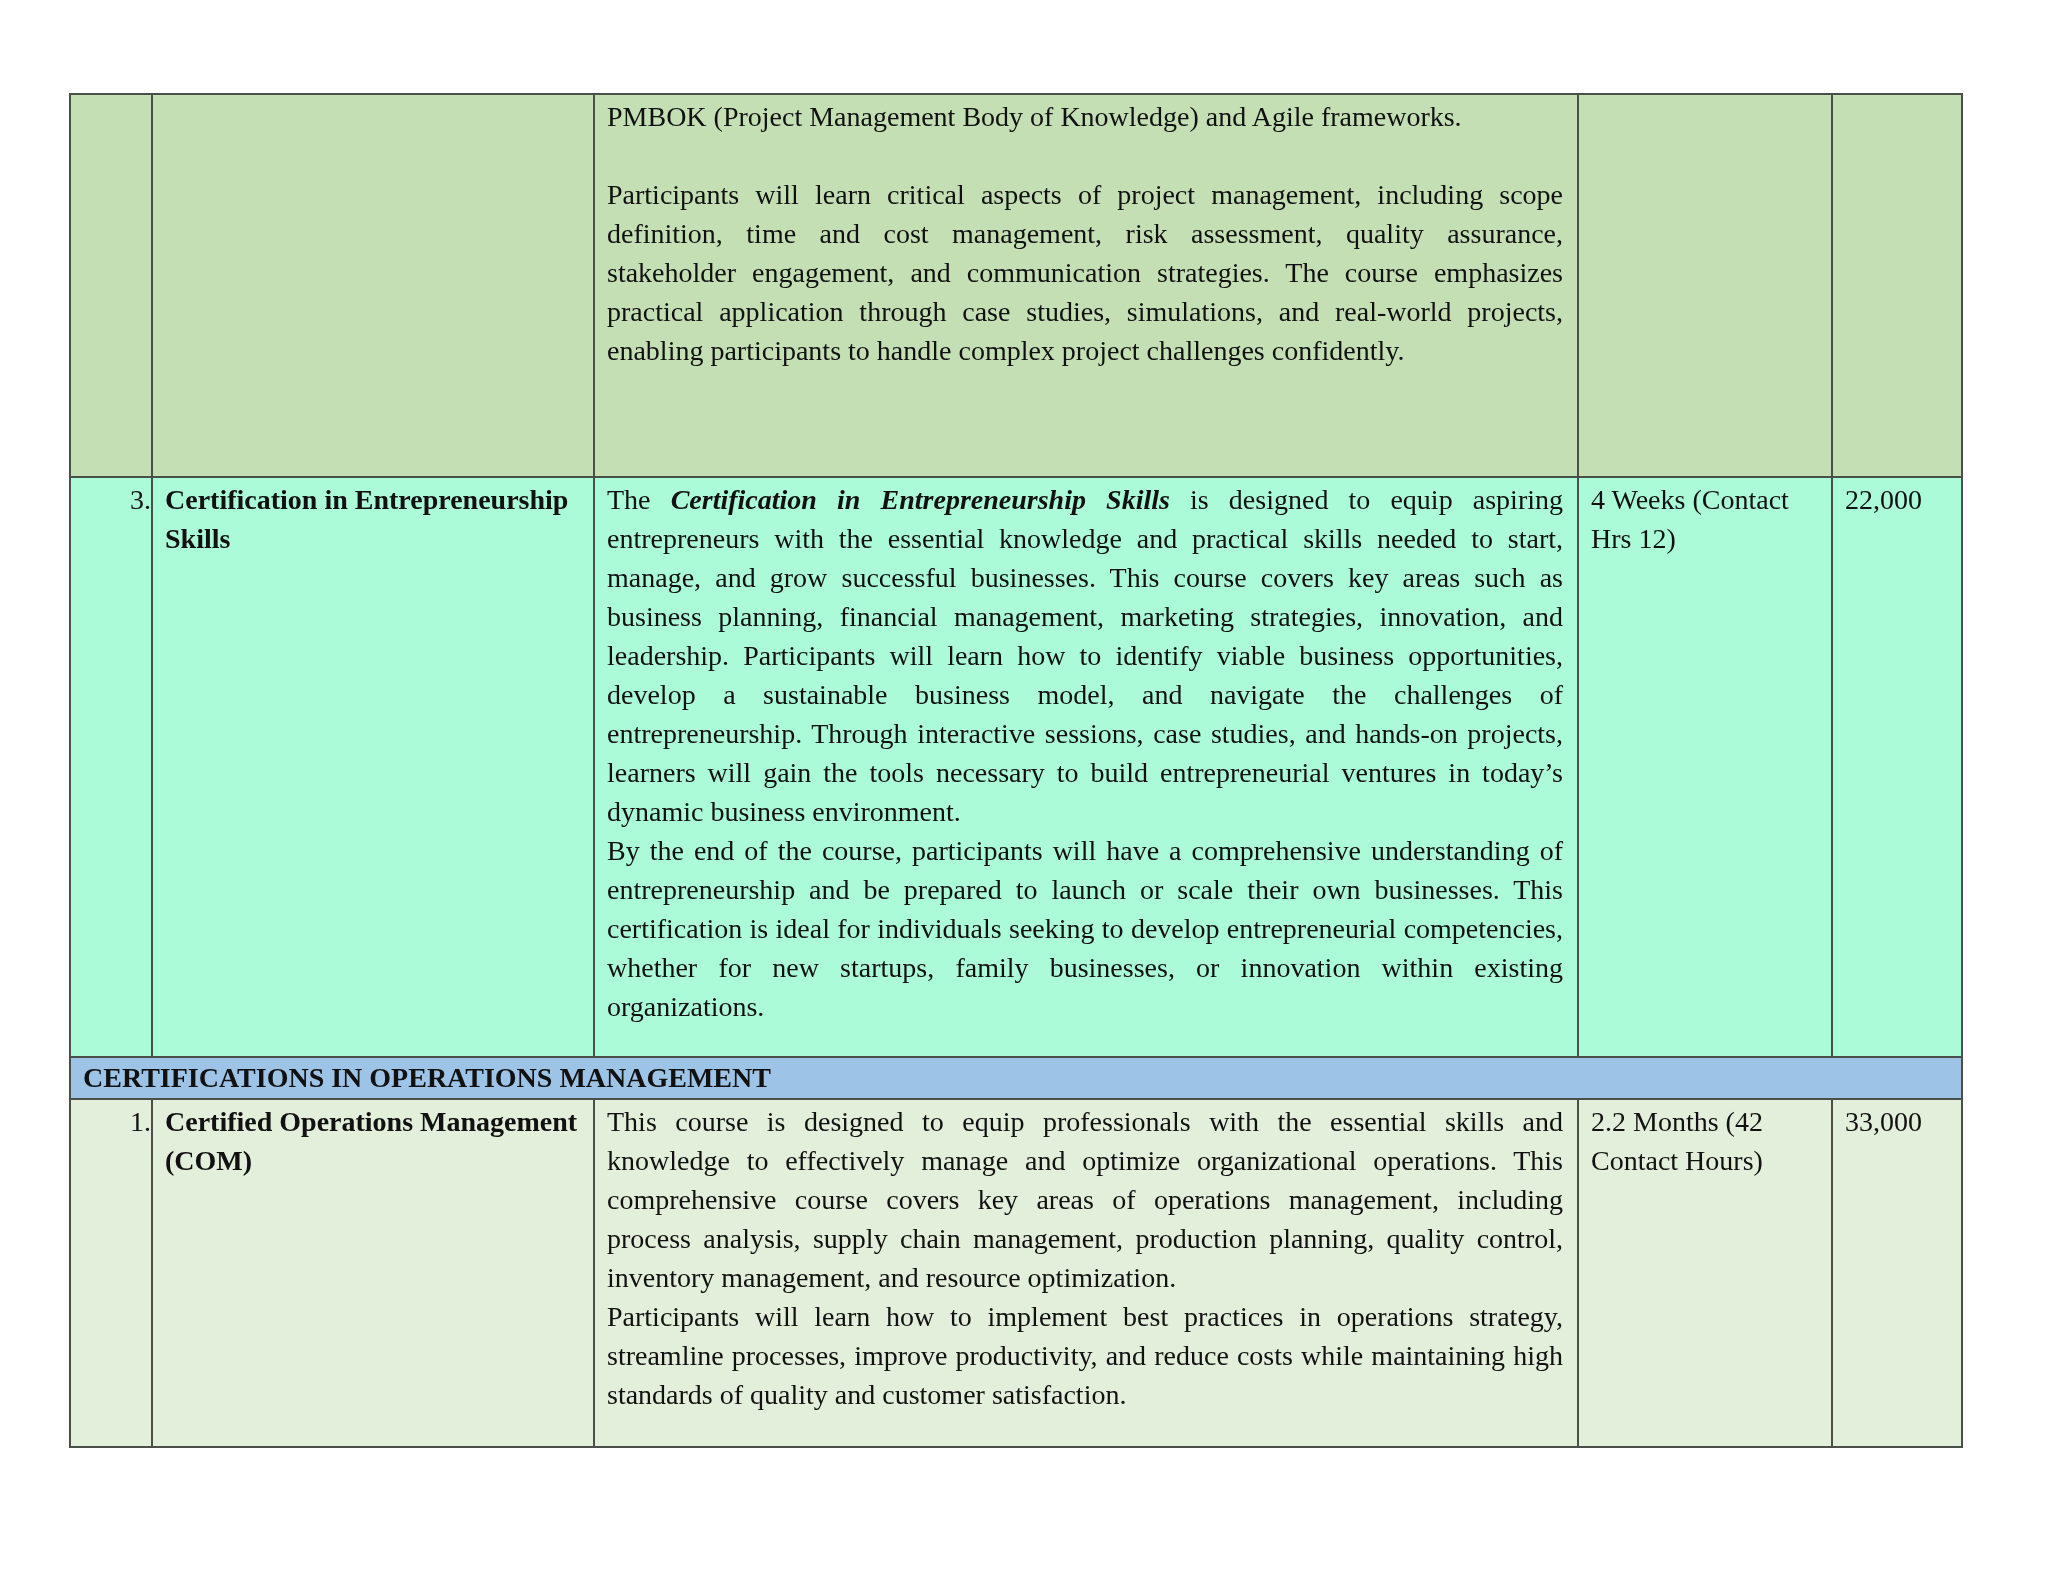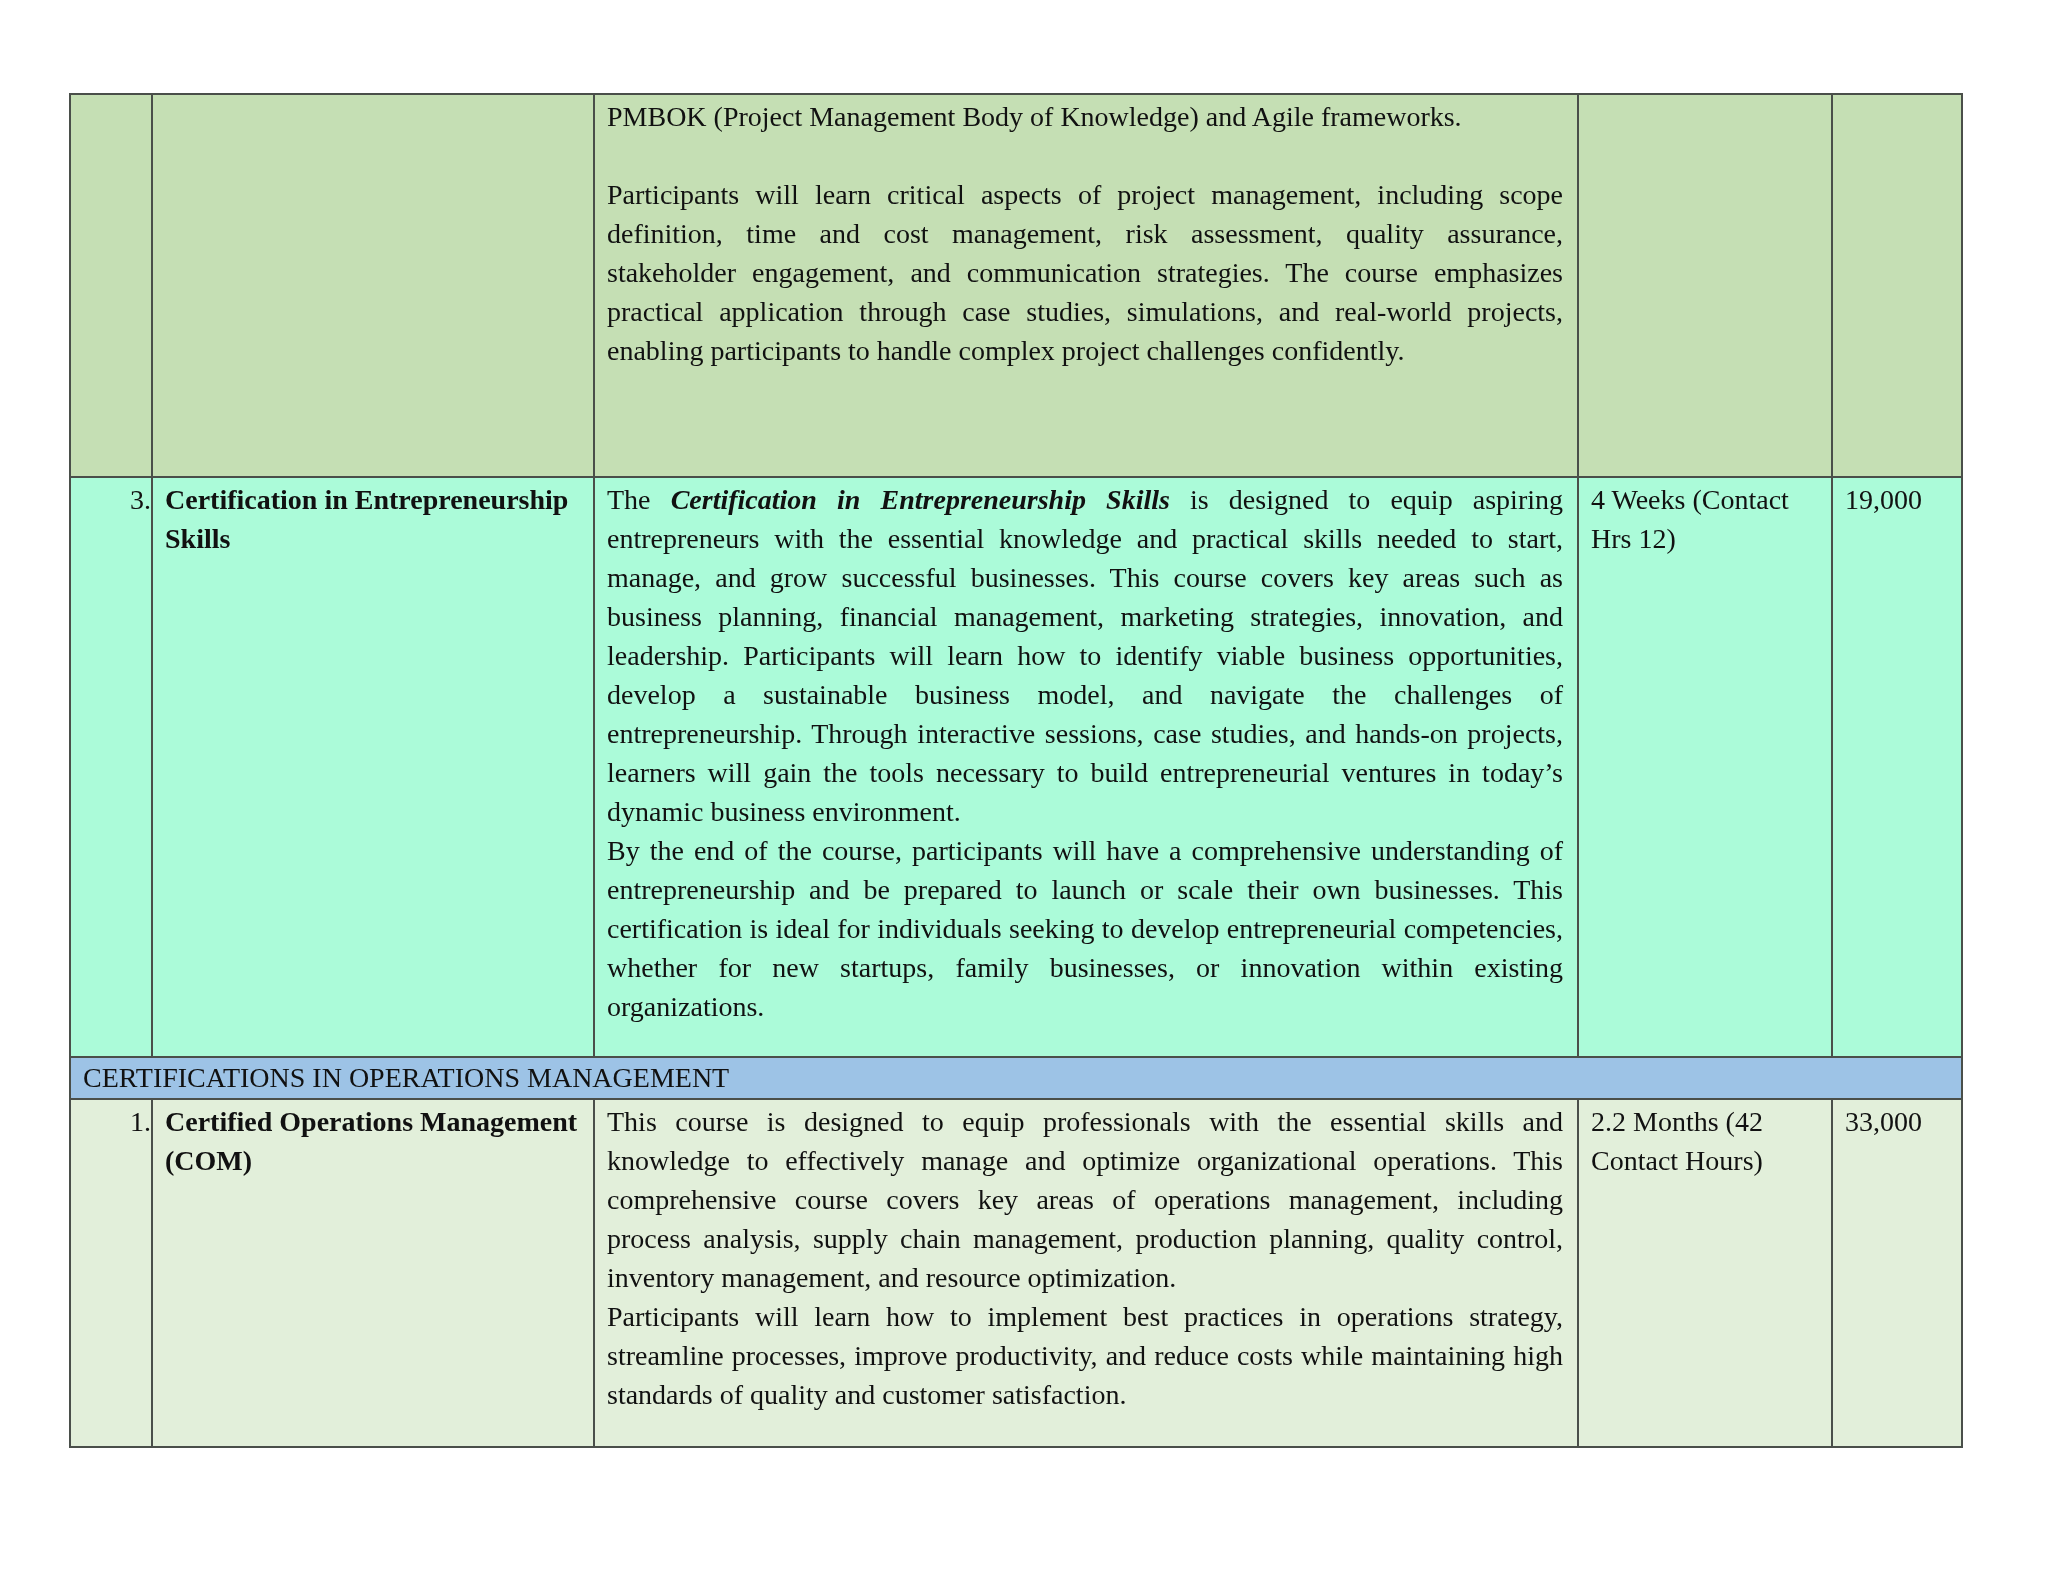--- a/index.html
+++ b/index.html
@@ -6,21 +6,21 @@
   body { width:2048px; height:1583px; position:relative; overflow:hidden;
          font-family:"Liberation Serif", "DejaVu Serif", serif; color:#111; }
   table { position:absolute; left:69px; top:93px; border-collapse:collapse;
           width:1892px; table-layout:fixed; font-size:28px; line-height:39px; }
   td { border:2px solid #4a4f4a; vertical-align:top; padding:2px 12px 0 12px; }
   td.num { text-align:right; padding-right:0; padding-left:0; }
   td.desc { text-align:justify; padding-right:14px; padding-left:12px; }
   td.desc p { margin:0; }
   td.desc p.gap { margin-top:39px; }
   .title { font-weight:bold; }
-  .section td { font-weight:normal; padding-left:12px; height:40px; line-height:40px; padding-top:0; }
+  .section td { font-weight:bold; padding-left:12px; height:40px; line-height:40px; padding-top:0; }
   .dur, .fee { text-align:left;font-family:Liberation Serif, serif; }
 </style>
 </head>
 <body>
 
 <table>
   <colgroup>
     <col style="width:82px">
     <col style="width:442px">
     <col style="width:984px">
@@ -41,21 +41,21 @@
   </tr>
 
   <tr style="background:#ABFBD9; height:580px;">
     <td class="num">3.</td>
     <td class="title">Certification in Entrepreneurship Skills</td>
     <td class="desc">
       <p><span>The </span><b><i>Certification in Entrepreneurship Skills</i></b><span> is designed to equip aspiring entrepreneurs with the essential knowledge and practical skills needed to start, manage, and grow successful businesses. This course covers key areas such as business planning, financial management, marketing strategies, innovation, and leadership. Participants will learn how to identify viable business opportunities, develop a sustainable business model, and navigate the challenges of entrepreneurship. Through interactive sessions, case studies, and hands-on projects, learners will gain the tools necessary to build entrepreneurial ventures in today’s dynamic business environment.</span></p>
       <p>By the end of the course, participants will have a comprehensive understanding of entrepreneurship and be prepared to launch or scale their own businesses. This certification is ideal for individuals seeking to develop entrepreneurial competencies, whether for new startups, family businesses, or innovation within existing organizations.</p>
     </td>
     <td class="dur">4 Weeks (Contact Hrs 12)</td>
-    <td class="fee">19,000</td>
+    <td class="fee">22,000</td>
   </tr>
 
   <tr class="section" style="background:#9DC3E6;">
     <td colspan="5">CERTIFICATIONS IN OPERATIONS MANAGEMENT</td>
   </tr>
 
   <tr style="background:#E2EFDA; height:348px;">
     <td class="num">1.</td>
     <td class="title">Certified Operations Management (COM)</td>
     <td class="desc">

